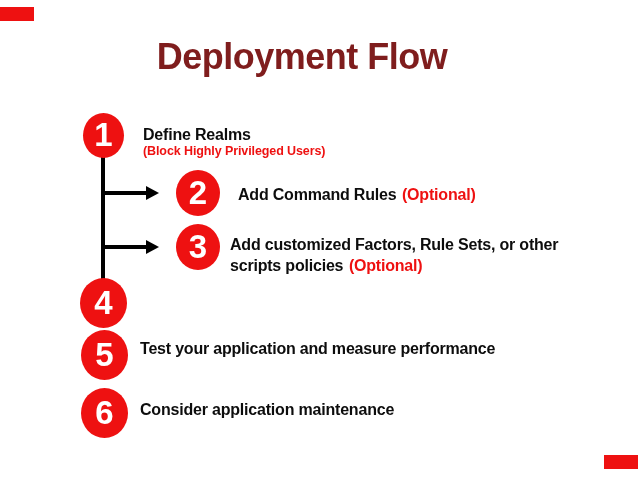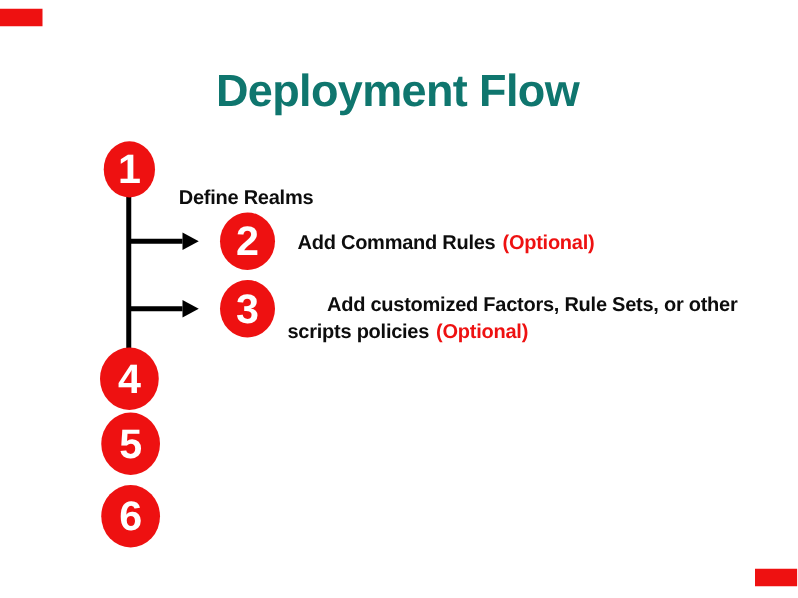--- a/index.html
+++ b/index.html
@@ -14,22 +14,22 @@
     overflow:hidden;
     font-family:"Liberation Sans", sans-serif;
   }
   
   .corner-bar{position:absolute;background:var(--accent);width:34px;height:14px;}
   .corner-bar.tl{left:0;top:7px;}
   .corner-bar.br{right:0;top:455px;}
   
   .title{
     position:absolute;left:0;top:36px;width:604px;
-    margin:16px;text-align:center;
-    font-size:36px;font-weight:700;color:#0f766e;
+    margin:0;text-align:center;
+    font-size:36px;font-weight:700;color:#7f1d1d;
     letter-spacing:-0.5px;white-space:nowrap;
   }
   
   .vline{position:absolute;left:101px;top:156px;width:4px;height:124px;background:#000;}
   .hbar{position:absolute;left:104px;width:42px;height:4px;background:#000;}
   .hbar.to2{top:191px;}
   .hbar.to3{top:245px;}
   .ahead{
     position:absolute;left:146px;width:0;height:0;
     border-top:7px solid transparent;border-bottom:7px solid transparent;
@@ -57,24 +57,24 @@
     font-size:16px;font-weight:700;color:var(--ink);
     letter-spacing:-0.2px;line-height:21px;white-space:nowrap;
   }
   .label .block{display:block;}
   .optional{color:var(--accent);margin-left:0.35em;}
   .sublabel{
     position:absolute;left:143px;top:144px;
     font-size:12.5px;font-weight:700;color:var(--accent);
     letter-spacing:-0.1px;white-space:nowrap;
   }
-  .l1{left:143px;top:124px;margin-top:24px;}
+  .l1{left:143px;top:124px;}
   .l2{left:238px;top:184px;}
   .l3{left:230px;top:234px;white-space:normal;width:360px;}
-  .l3 .block{white-space:nowrap;text-align:right;}
+  .l3 .block{white-space:nowrap;}
   .l4{left:140px;top:283px;}
   .l5{left:140px;top:338px;}
   .l6{left:140px;top:399px;}
 </style>
 </head>
 <body>
 
 <div class="slide">
 
   <div class="corner-bar tl"></div>
@@ -91,25 +91,32 @@
   <div class="badge b1">1</div>
   <div class="badge b2">2</div>
   <div class="badge b3">3</div>
   <div class="badge b4">4</div>
   <div class="badge b5">5</div>
   <div class="badge b6">6</div>
 
   <div class="label l1">
     <span>Define Realms</span>
   </div>
+  <div class="sublabel">(Block Highly Privileged Users)</div>
 
   <div class="label l2">
     <span>Add Command Rules</span><span class="optional">(Optional)</span>
   </div>
 
   <div class="label l3">
     <span class="block">Add customized Factors, Rule Sets, or other</span><span>scripts policies</span><span class="optional">(Optional)</span>
   </div>
 
 
+  <div class="label l5">
+    <span>Test your application and measure performance</span>
+  </div>
 
+  <div class="label l6">
+    <span>Consider application maintenance</span>
+  </div>
 
 </div>
 
 </body></html>

